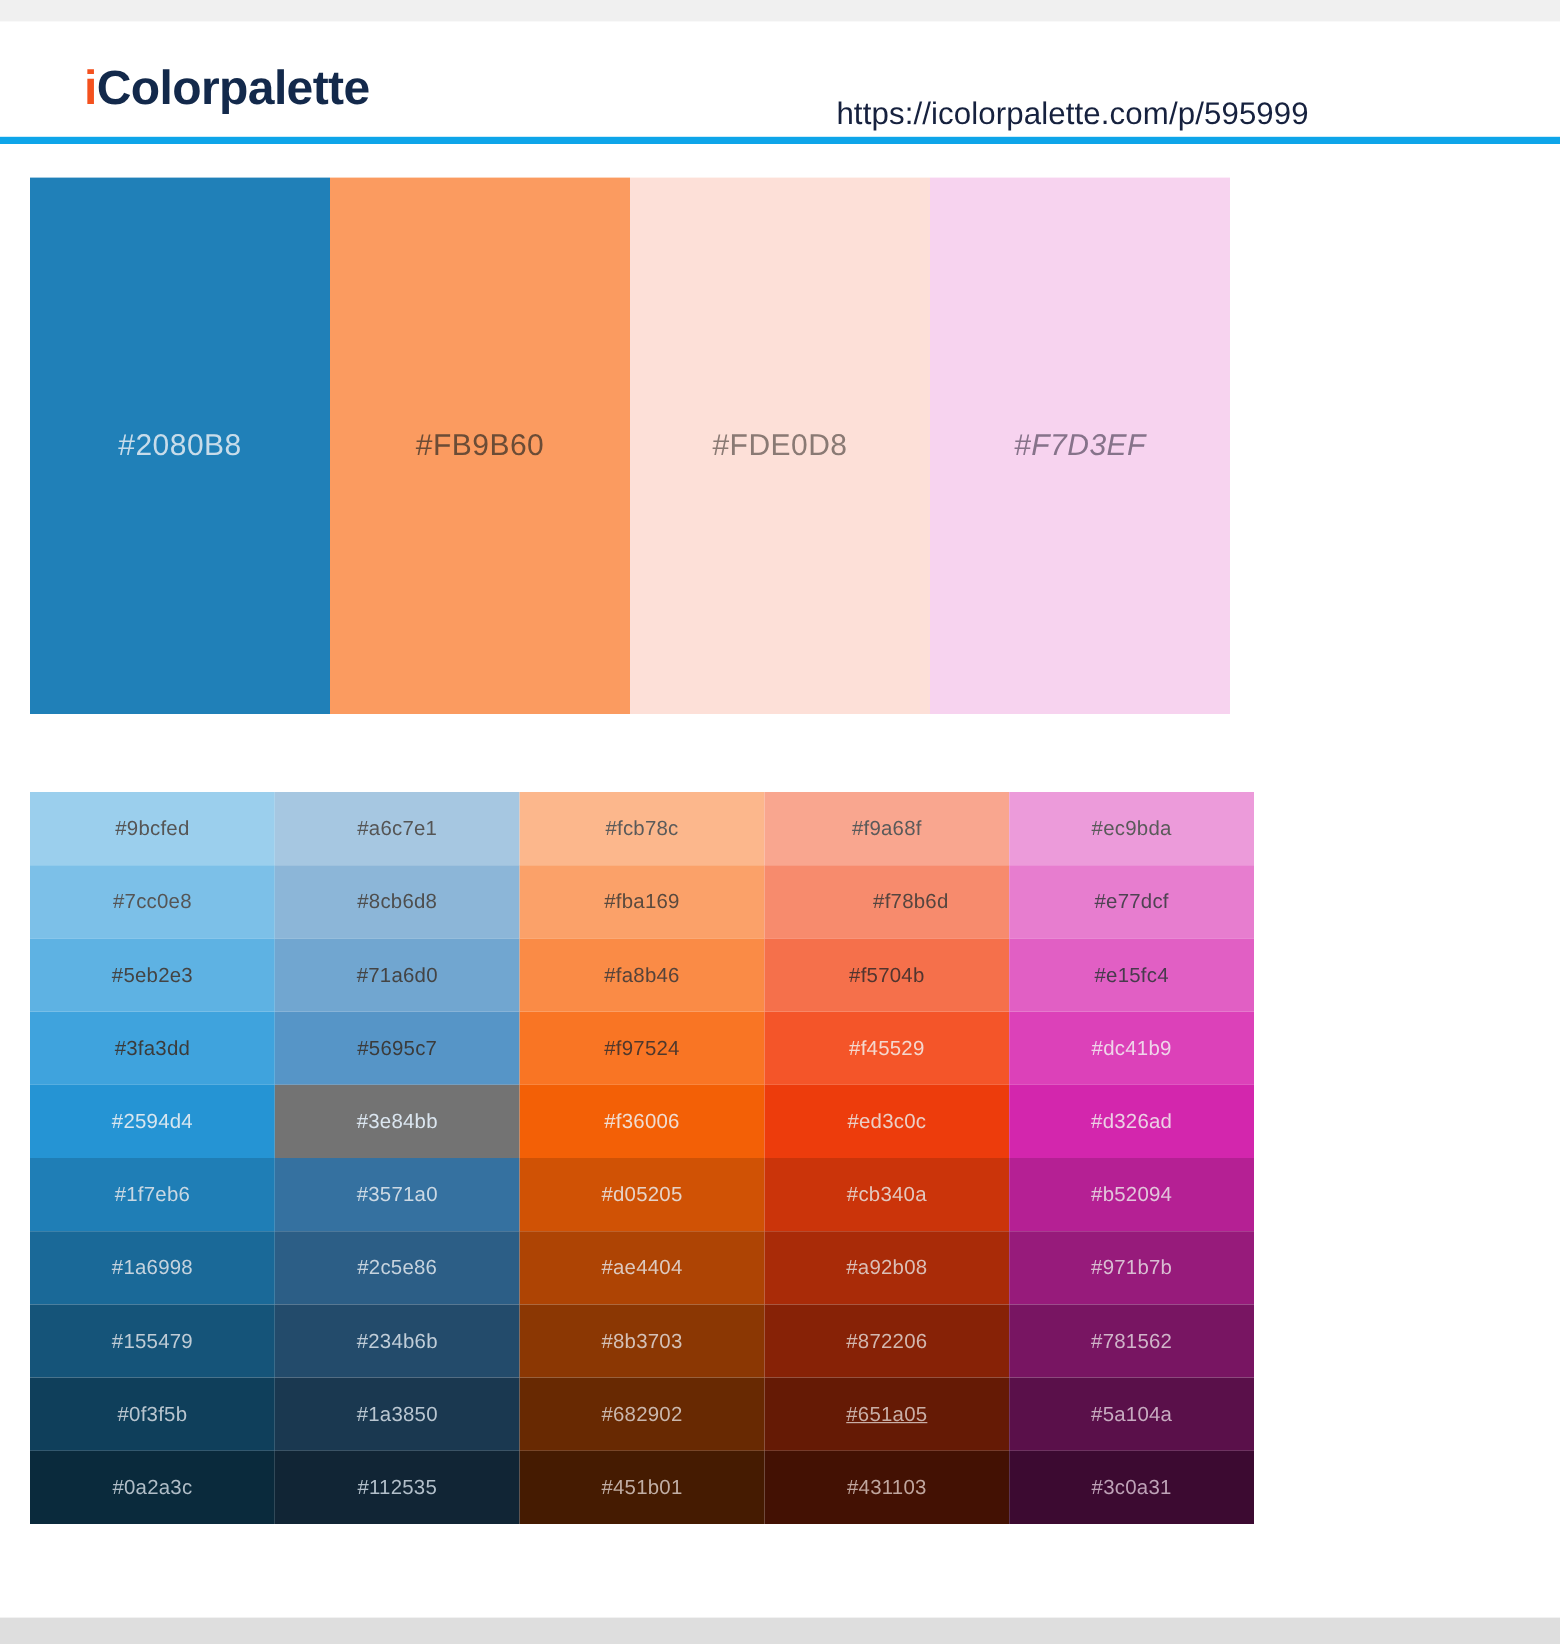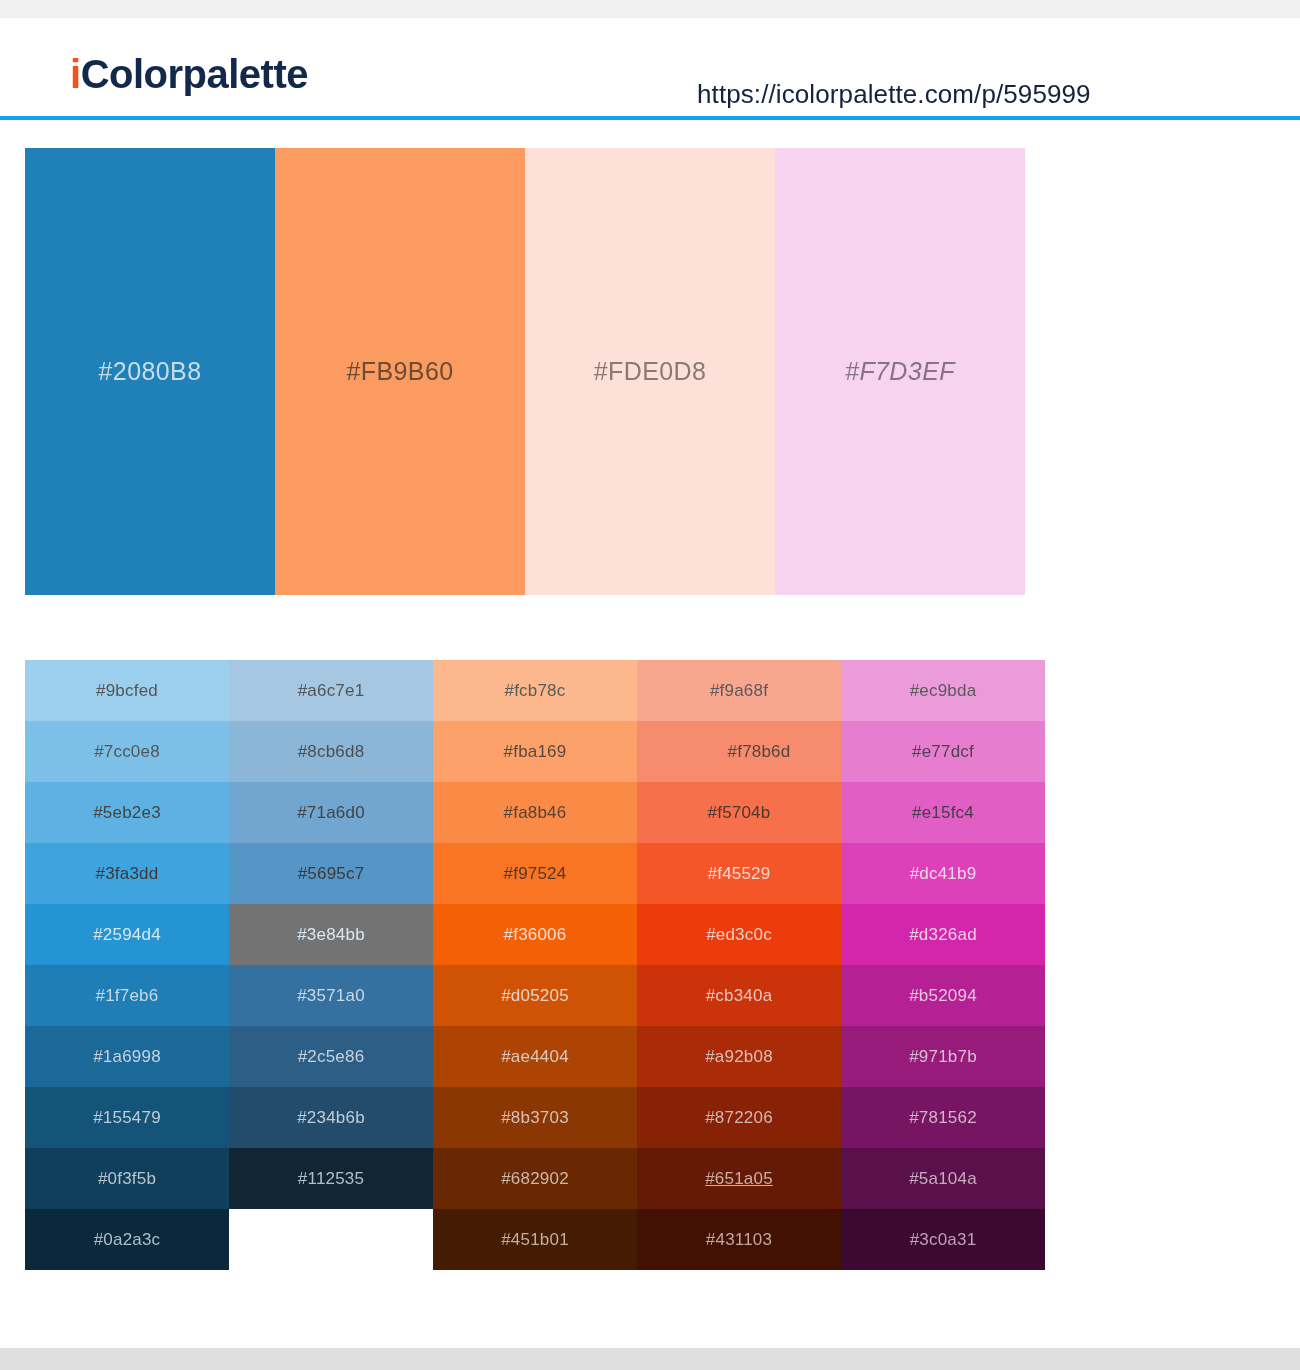--- a/index.html
+++ b/index.html
@@ -21,21 +21,21 @@
     height: 18px;
     width: 100%;
     background: #f0f0f0;
   }
 
   
   .site-header {
     height: 102px;
     width: 100%;
     background: #ffffff;
-    border-bottom: 4px solid #0ea5e9;
+    border-bottom: 6px solid #0ea5e9;
     display: flex;
     align-items: center;
     position: relative;
   }
   .logo {
     position: absolute;
     left: 70px;
     top: 36px;
     font-size: 40px;
     font-weight: bold;
@@ -195,20 +195,23 @@
       </div>
       <div class="shade-cell" style="background: rgb(53, 113, 160);">
         <span class="shade-label" style="color: rgb(204, 217, 228);">#3571a0</span>
       </div>
       <div class="shade-cell" style="background: rgb(44, 94, 134);">
         <span class="shade-label" style="color: rgb(198, 211, 222);">#2c5e86</span>
       </div>
       <div class="shade-cell" style="background: rgb(35, 75, 107);">
         <span class="shade-label" style="color: rgb(192, 205, 216);">#234b6b</span>
       </div>
+      <div class="shade-cell" style="background: rgb(26, 56, 80);">
+        <span class="shade-label" style="color: rgb(185, 198, 209);">#1a3850</span>
+      </div>
       <div class="shade-cell" style="background: rgb(17, 37, 53);">
         <span class="shade-label" style="color: rgb(178, 191, 202);">#112535</span>
       </div>
     </div>
     <div class="shade-col">
       <div class="shade-cell" style="background: rgb(252, 183, 140);">
         <span class="shade-label" style="color: rgb(90, 90, 90);">#fcb78c</span>
       </div>
       <div class="shade-cell" style="background: rgb(251, 161, 105);">
         <span class="shade-label" style="color: rgb(90, 74, 62);">#fba169</span>

